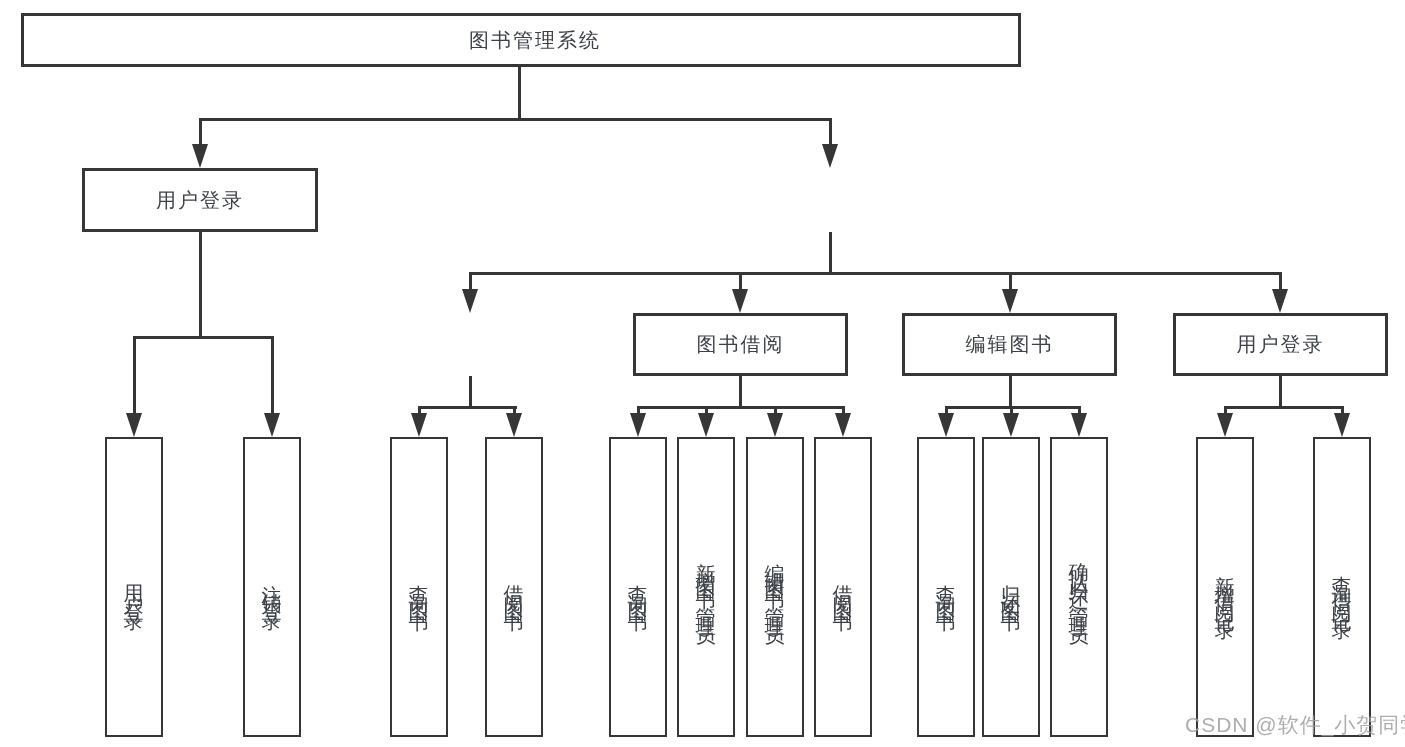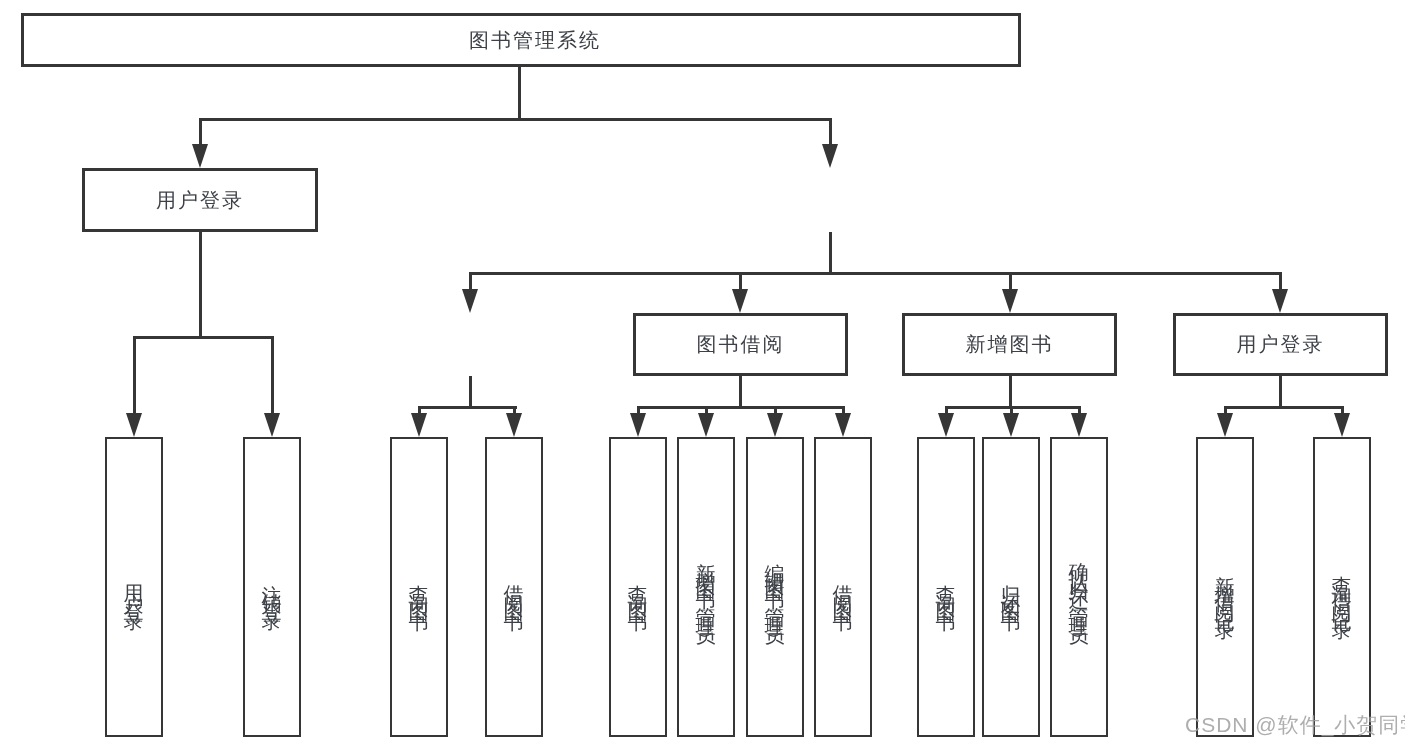--- a/index.html
+++ b/index.html
@@ -100,21 +100,21 @@
   <div class="v" style="left:1224px;top:406px;height:9px;"></div>
   <div class="ah" style="left:1217px;top:413px;"></div>
   <div class="v" style="left:1341px;top:406px;height:9px;"></div>
   <div class="ah" style="left:1334px;top:413px;"></div>
 
   <div class="box" style="left:21px;top:13px;width:1000px;height:54px;padding-left:28px;">图书管理系统</div>
 
   <div class="box" style="left:82px;top:168px;width:236px;height:64px;">用户登录</div>
 
   <div class="box" style="left:633px;top:313px;width:215px;height:63px;">图书借阅</div>
-  <div class="box" style="left:902px;top:313px;width:215px;height:63px;">新增图书</div>
+  <div class="box" style="left:902px;top:313px;width:215px;height:63px;">编辑图书</div>
   <div class="box" style="left:1173px;top:313px;width:215px;height:63px;">用户登录</div>
 
   <div class="vbox" style="left:105px;">
     <span class="vtext">用户登录</span>
   </div>
   <div class="vbox" style="left:243px;">
     <span class="vtext">注销登录</span>
   </div>
   <div class="vbox" style="left:390px;">
     <span class="vtext">查询图书</span>

